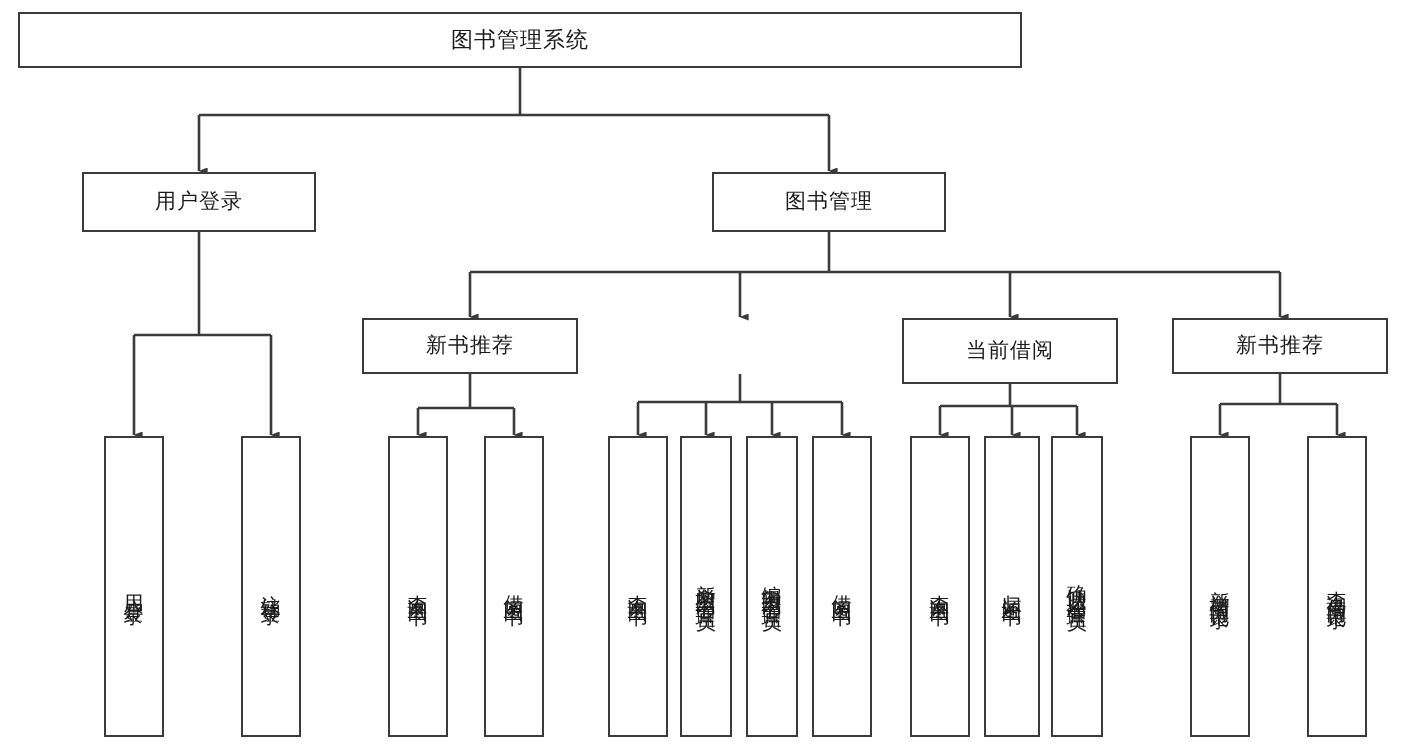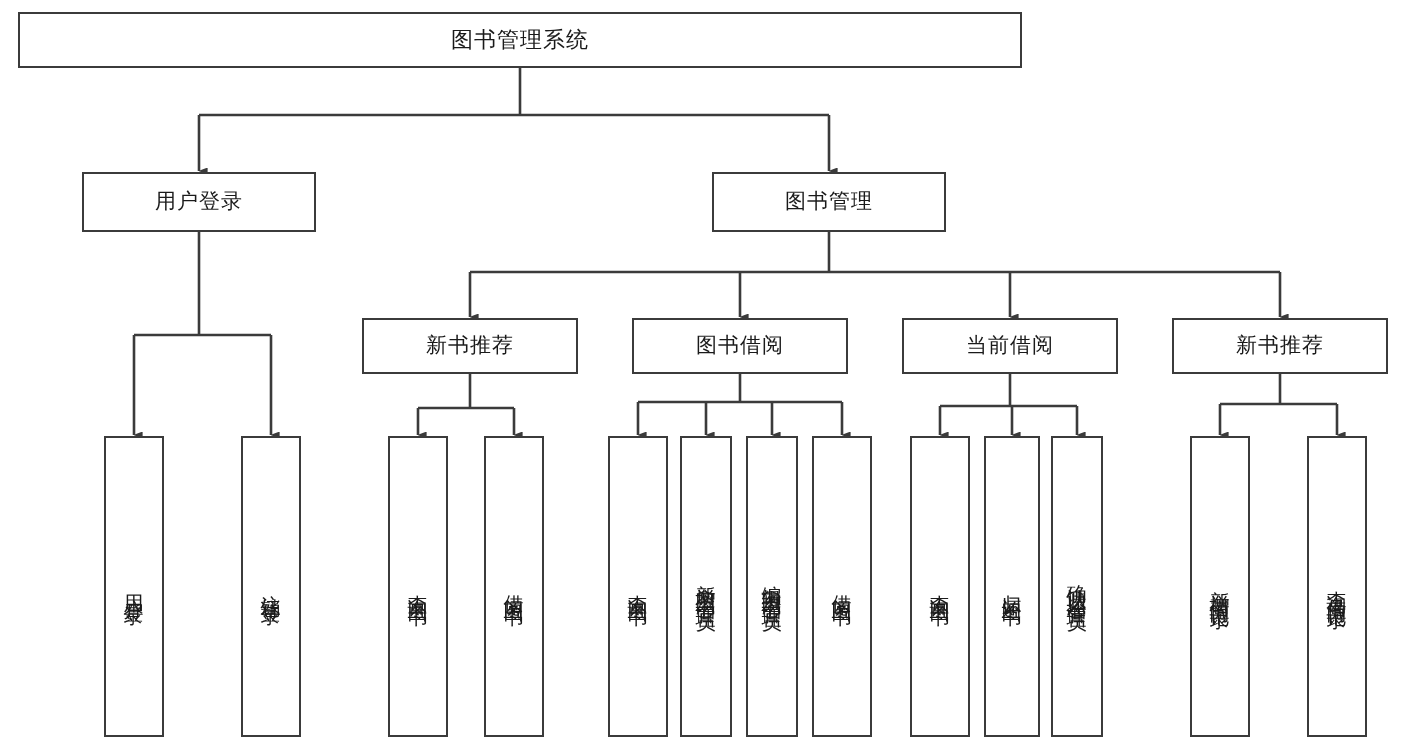--- a/index.html
+++ b/index.html
@@ -126,24 +126,21 @@
   <div class="node horiz" style="left:82px; top:172px; width:234px; height:60px;">
     <span>用户登录</span>
   </div>
   <div class="node horiz" style="left:712px; top:172px; width:234px; height:60px;">
     <span>图书管理</span>
   </div>
 
   <div class="node horiz" style="left:362px; top:318px; width:216px; height:56px;">
     <span>新书推荐</span>
   </div>
-  <div class="node horiz" style="left:632px; top:318px; width:216px; height:56px;">
-    <span>图书借阅</span>
-  </div>
-  <div class="node horiz" style="left:902px; top:318px; width:216px; height:56px;">
+  <div class="node horiz" style="left:902px; top:318px; width:216px; height:66px;">
     <span>当前借阅</span>
   </div>
   <div class="node horiz" style="left:1172px; top:318px; width:216px; height:56px;">
     <span>新书推荐</span>
   </div>
 
   <div class="node vert" style="left:104px; top:436px; width:60px; height:301px;">
     <span class="vlabel">用户登录</span>
   </div>
   <div class="node vert" style="left:241px; top:436px; width:60px; height:301px;">

